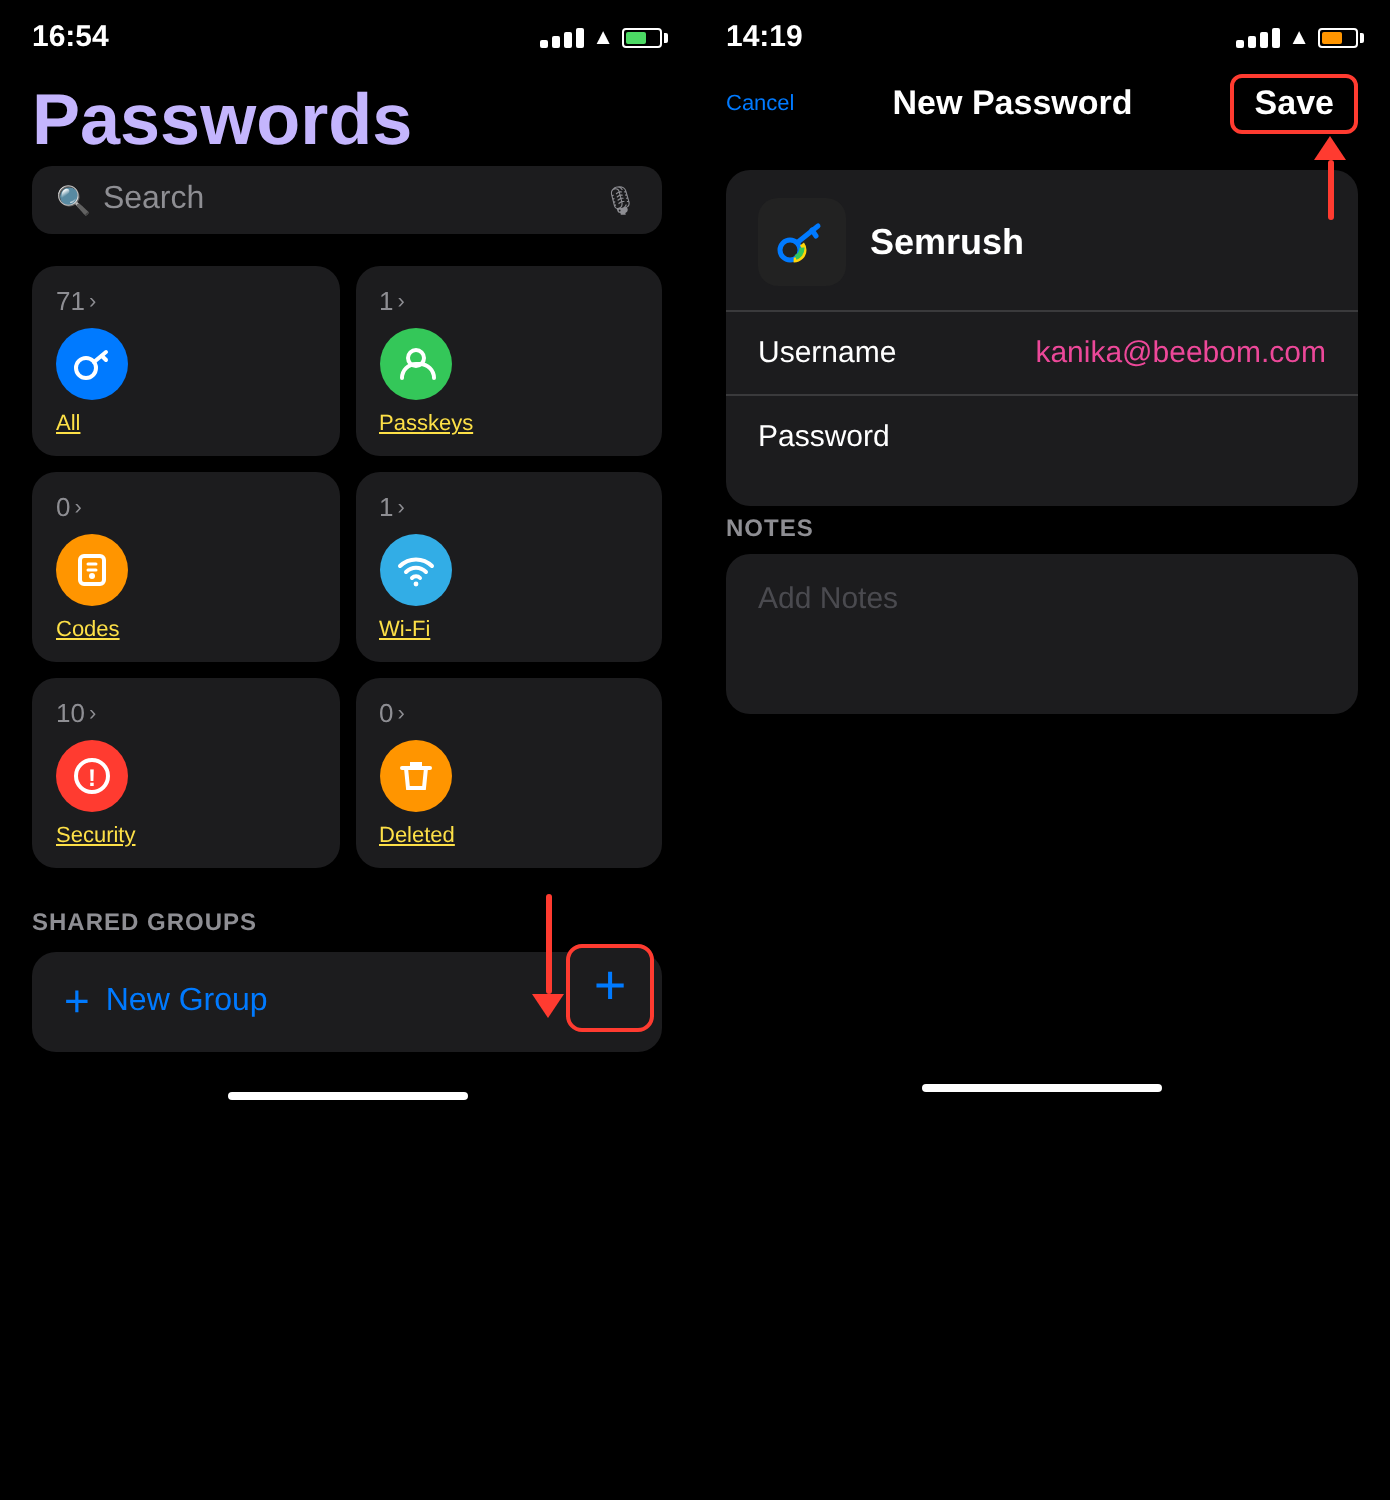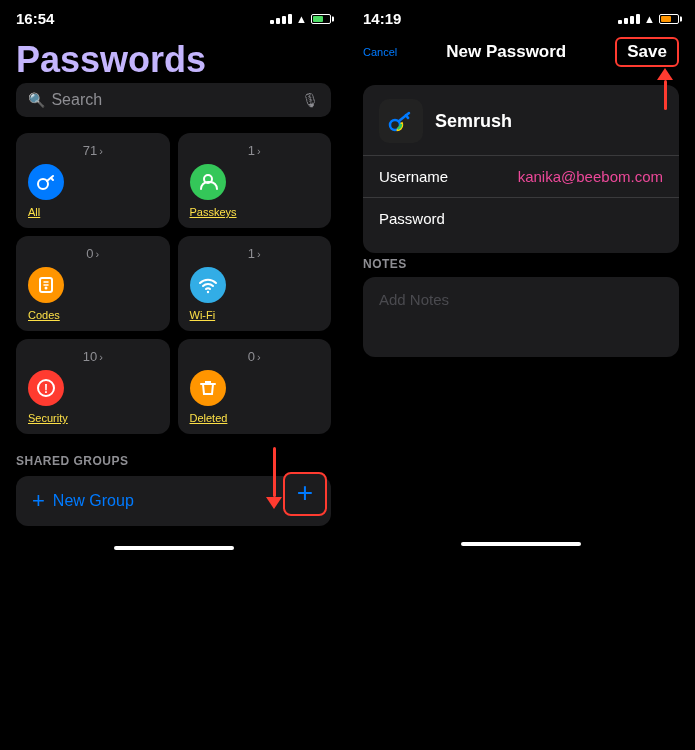--- a/index.html
+++ b/index.html
@@ -128,21 +128,21 @@
       border-radius: 12px;
       padding: 10px 12px 10px;
       display: flex;
       flex-direction: column;
       position: relative;
       min-height: 80px;
     }
 
     .grid-item-header {
       display: flex;
-      justify-content: center;
+      justify-content: flex-start;
       align-items: center;
       margin-bottom: 6px;
     }
     .grid-item-count {
       color: #8e8e93;
       font-size: 13px;
     }
     .grid-item-chevron {
       color: #8e8e93;
       font-size: 11px;

